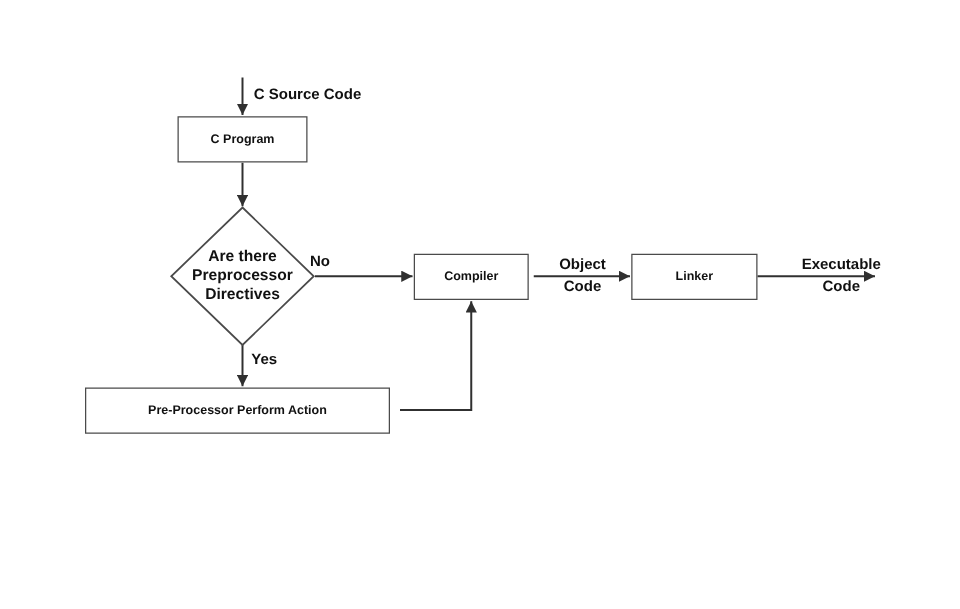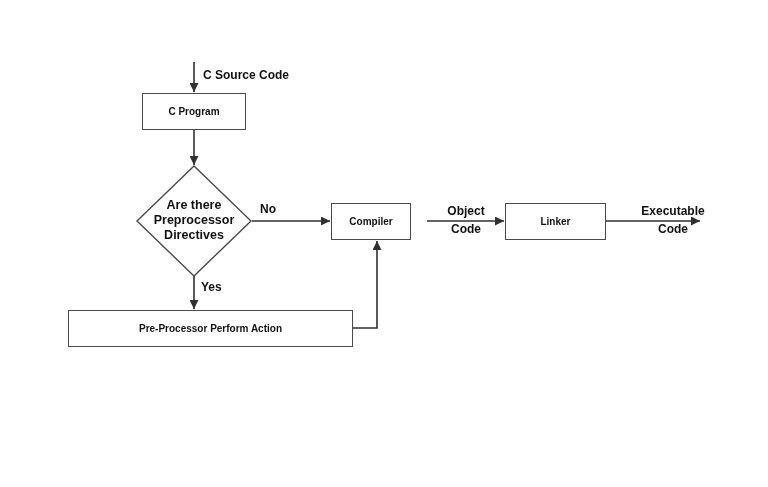--- a/index.html
+++ b/index.html
@@ -94,35 +94,35 @@
   <div class="node" style="left:142px; top:93px; width:104px; height:37px;">
     <span>C Program</span>
   </div>
 
   <div class="decision-label">
     <div>Are there</div>
     <div>Preprocessor</div>
     <div>Directives</div>
   </div>
 
-  <div class="node" style="left:331px; top:203px; width:80px; height:37px;">
+  <div class="node" style="left:331px; top:203px; width:92px; height:37px;">
     <span>Compiler</span>
   </div>
 
   <div class="node" style="left:505px; top:203px; width:101px; height:37px;">
     <span>Linker</span>
   </div>
 
-  <div class="node" style="left:68px; top:310px; width:285px; height:37px;">
+  <div class="node" style="left:68px; top:310px; width:244px; height:37px;">
     <span>Pre-Processor Perform Action</span>
   </div>
 
   <div class="edge-label" style="left:203px; top:68px;">C Source Code</div>
 
-  <div class="edge-label" style="left:236px; top:202px; width:64px; text-align:center;">No</div>
+  <div class="edge-label" style="left:248px; top:202px; width:64px; text-align:left;">No</div>
 
   <div class="edge-label" style="left:201px; top:280px;">Yes</div>
 
   <div class="edge-label stacked" style="left:427px; top:202px; width:78px;">
     <div>Object</div>
     <div>Code</div>
   </div>
 
   <div class="edge-label stacked" style="left:623px; top:202px; width:100px;">
     <div>Executable</div>

